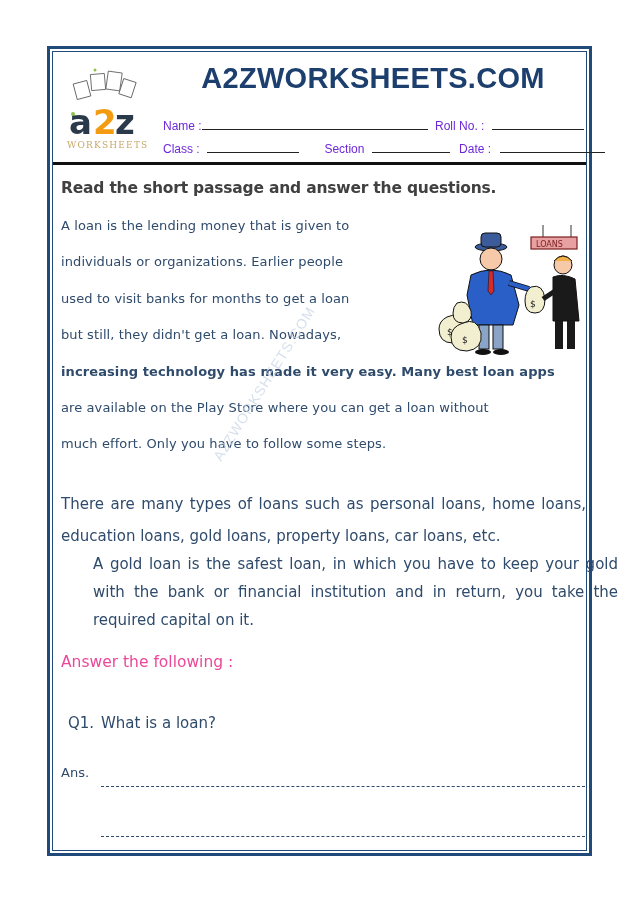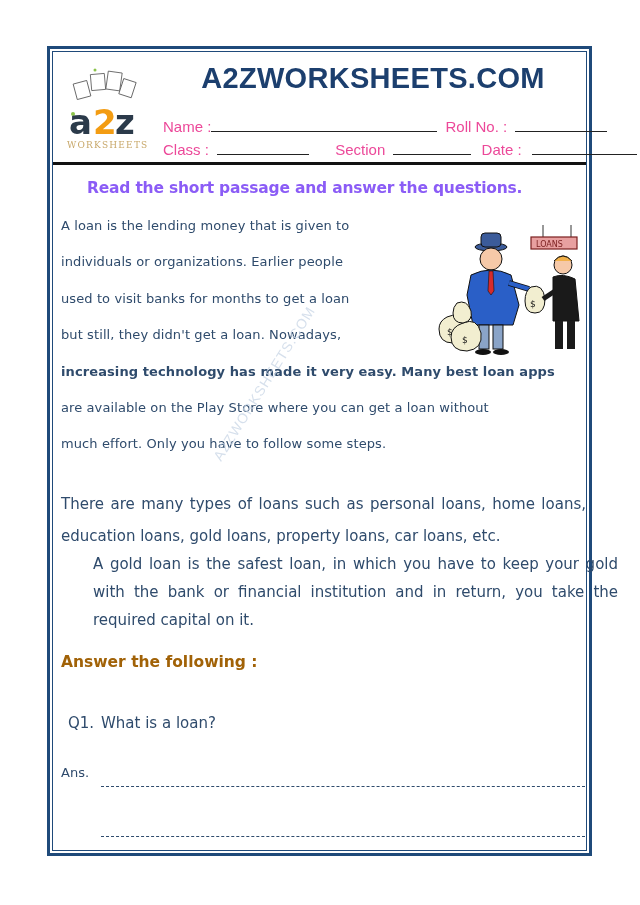--- a/index.html
+++ b/index.html
@@ -12,32 +12,32 @@
       position: absolute; left: 2px; top: 2px; right: 2px; bottom: 2px;
       border: 1px solid #1f4a7a;
     }
     .header { position: absolute; left: 0; top: 0; right: 0; height: 110px; border-bottom: 3px solid #111; }
     .logo { position: absolute; left: 10px; top: 12px; width: 88px; height: 90px; }
     .site-title {
       position: absolute; left: 110px; top: 10px; width: 420px; text-align: center;
       font-family: "Liberation Sans", sans-serif; font-weight: bold; font-size: 29px;
       color: #1c3f6e; letter-spacing: 0.3px;
     }
-    .field-row { position: absolute; left: 110px; font-family: "Liberation Sans", sans-serif; font-size: 15px; color: #ec4899; white-space: nowrap; }
+    .field-row { position: absolute; left: 110px; font-family: "Liberation Sans", sans-serif; font-size: 12px; color: #6d28d9; white-space: nowrap; }
     .row1 { top: 66px; }
     .row2 { top: 89px; }
     .blank { display: inline-block; border-bottom: 1px solid #222; height: 11px; vertical-align: baseline; }
     .content { position: absolute; left: 8px; right: 8px; top: 113px; color: #2f4b6c; font-family: "DejaVu Sans", sans-serif; }
-    .instruction { position: absolute; left: 0; top: 14px; font-size: 15.5px; font-weight: bold; color: #8b5cf6; letter-spacing: -0.2px; margin-left: 26px; }
+    .instruction { position: absolute; left: 0; top: 14px; font-size: 15.5px; font-weight: bold; color: #404040; letter-spacing: -0.2px; }
     .p1line { position: absolute; left: 0; font-size: 13px; letter-spacing: 0.1px; }
     .illustration { position: absolute; left: 372px; top: 60px; width: 160px; height: 135px; }
     .para2, .para3 { position: absolute; left: 0; width: 525px; font-size: 15px; text-align: justify; }
     .para2 { top: 323px; line-height: 32px; }
     .para3 { top: 385px; line-height: 28px; margin-left: 32px; }
-    .answer-heading { position: absolute; left: 0; top: 488px; font-size: 15.5px; font-weight: bold; color: #a16207; }
+    .answer-heading { position: absolute; left: 0; top: 488px; font-size: 15.5px; font-weight: normal; color: #ec4899; }
     .question { position: absolute; left: 0; top: 549px; font-size: 15px; }
     .q-num { display: inline-block; width: 40px; text-align: center; }
     .ans-label { position: absolute; left: 0; top: 600px; font-size: 13px; }
     .ans-line { position: absolute; left: 40px; width: 484px; border-bottom: 1px dashed #2f4b6c; height: 0; }
     .watermark {
       position: absolute; left: 210px; top: 455px; transform: rotate(-58deg); transform-origin: left top;
       font-family: "Liberation Sans", sans-serif; font-size: 14px; color: #c9d6e6; letter-spacing: 1px; opacity: 0.75;
     }
   </style>
 </head>

